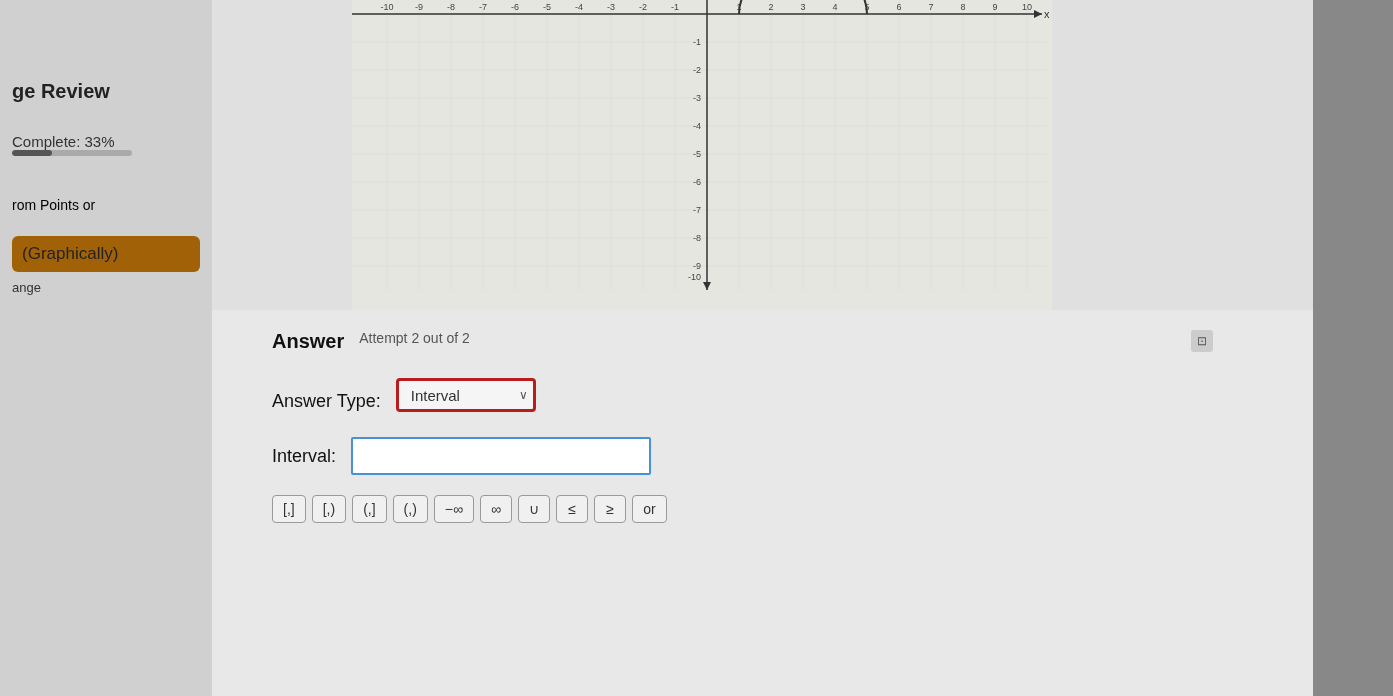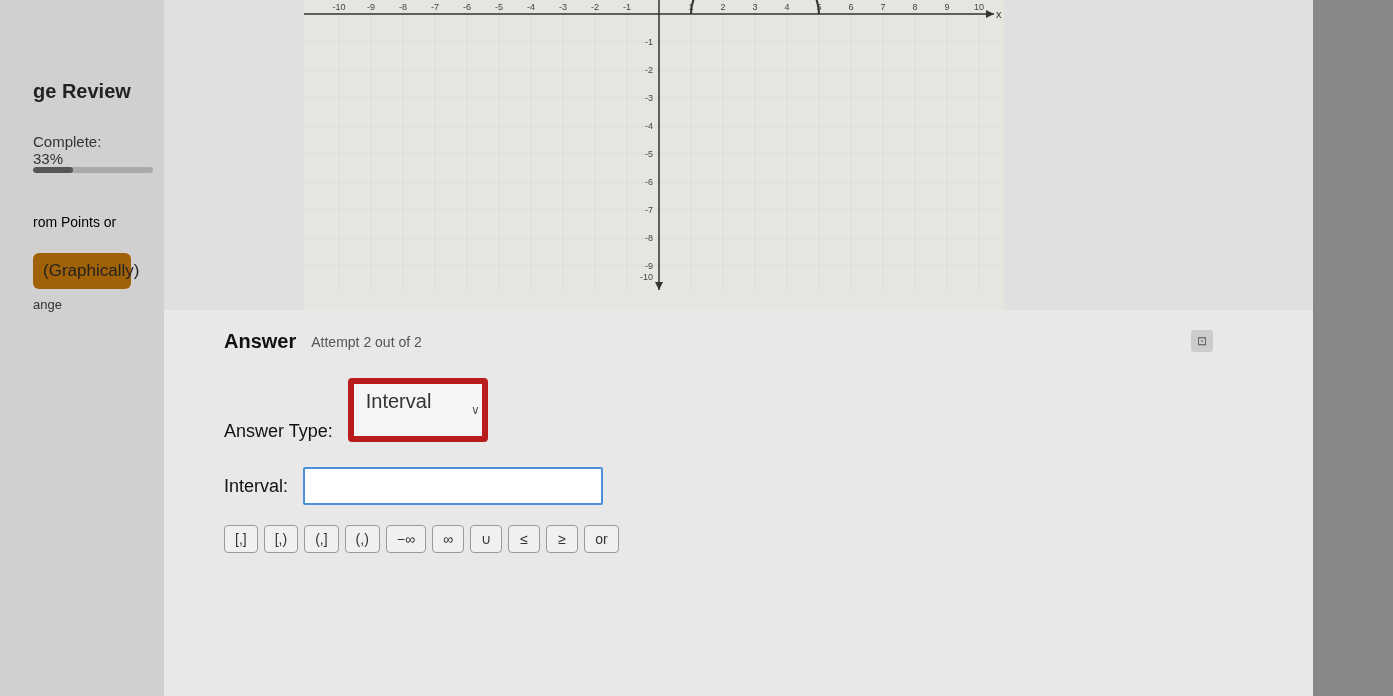--- a/index.html
+++ b/index.html
@@ -7,24 +7,24 @@
       background: #c8c8c8;
       font-family: Arial, sans-serif;
       width: 1393px;
       height: 696px;
       overflow: hidden;
       display: flex;
     }
 
     
     .sidebar {
-      width: 164px;
+      width: 212px;
       background: #d0d0d0;
       height: 100%;
-      padding: 20px 33px;
+      padding: 20px 12px;
       flex-shrink: 0;
     }
     .sidebar-title {
       font-size: 20px;
       font-weight: bold;
       color: #222;
       margin-bottom: 30px;
       margin-top: 60px;
     }
     .sidebar-complete {
@@ -94,21 +94,20 @@
 
     
     .answer-section {
       padding: 20px 60px;
       background: #e8e8e8;
       flex: 1;
     }
 
     .answer-header {
       display: flex;
-      align-items: center;
       gap: 15px;
       margin-bottom: 25px;
     }
     .answer-label {
       font-size: 20px;
       font-weight: bold;
       color: #111;
     }
     .attempt-text {
       font-size: 14px;
@@ -120,24 +119,24 @@
       align-items: flex-end;
       gap: 15px;
       margin-bottom: 25px;
     }
     .answer-type-label {
       font-size: 18px;
       color: #111;
       font-weight: 500;
     }
     .answer-type-select {
-      border: 6px solid #b91c1c;
+      border: 3px solid #b91c1c;
       background: #f5f5f5;
-      padding: 6px 30px 24px 12px;
-      font-size: 20px;
+      padding: 6px 30px 5px 12px;
+      font-size: 15px;
       border-radius: 4px;
       appearance: none;
       -webkit-appearance: none;
       cursor: pointer;
       color: #333;
       min-width: 140px;
       position: relative;
     }
     .select-wrapper {
       position: relative;

